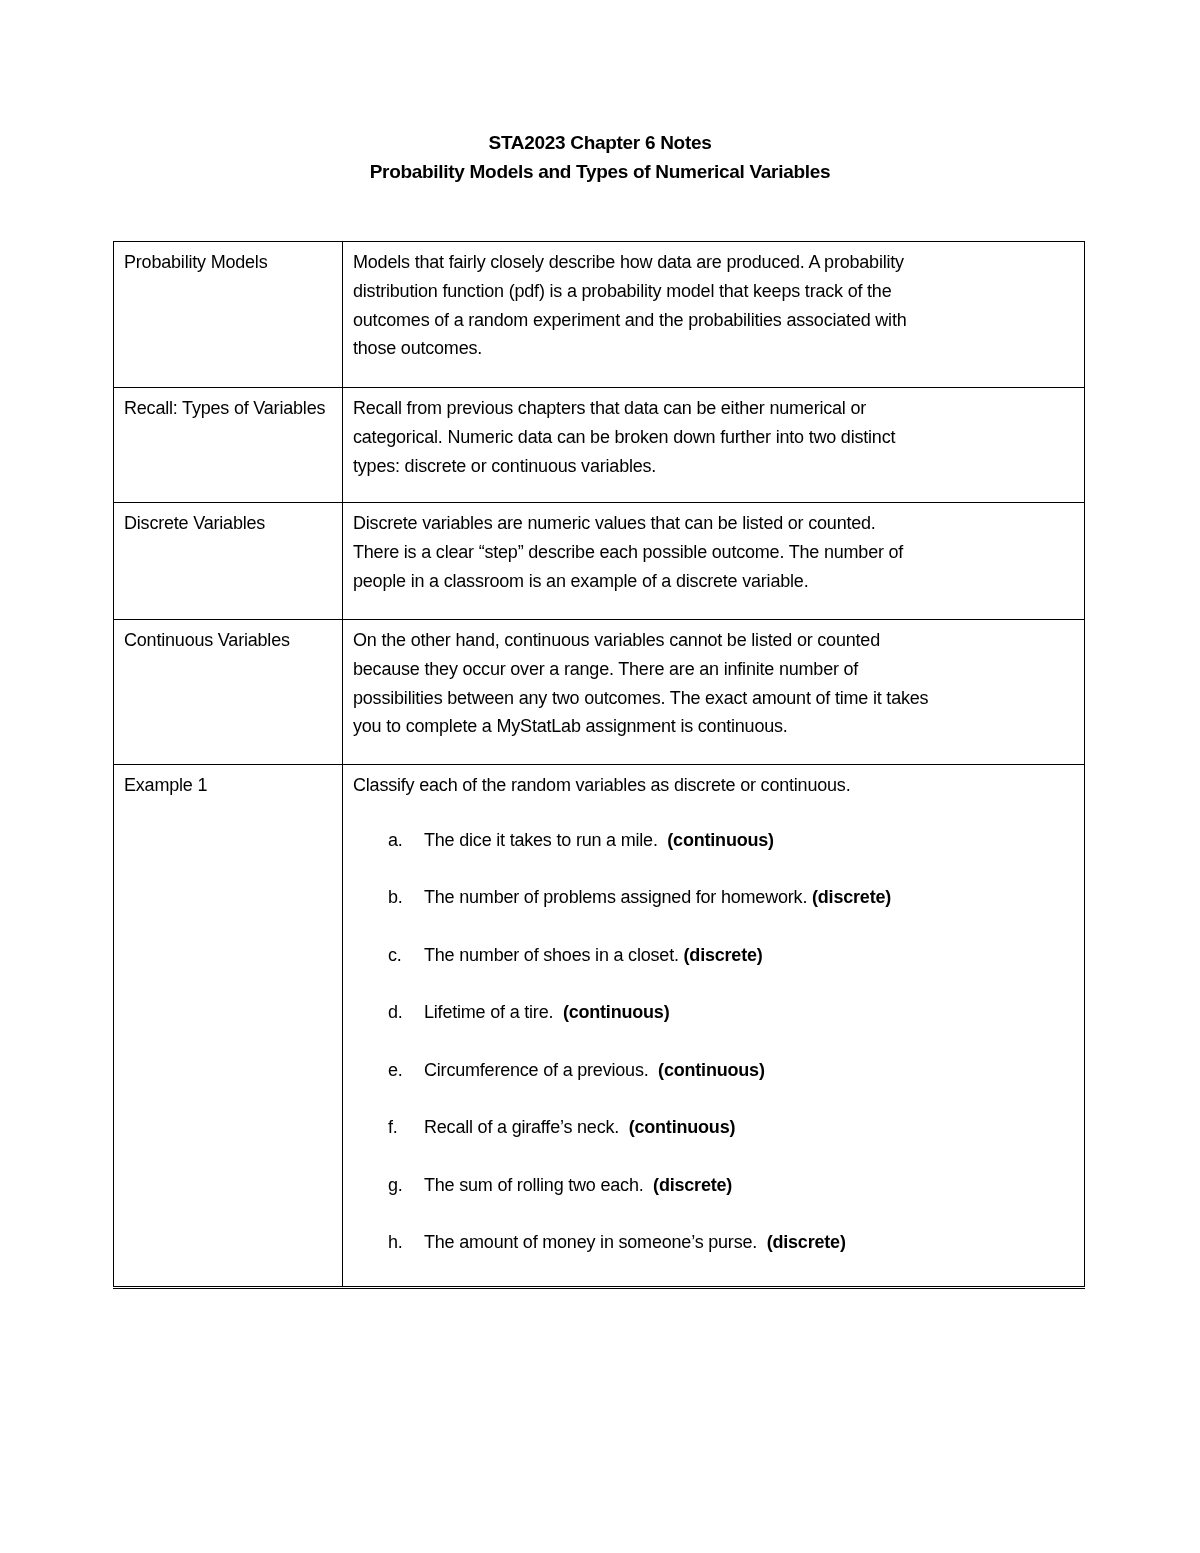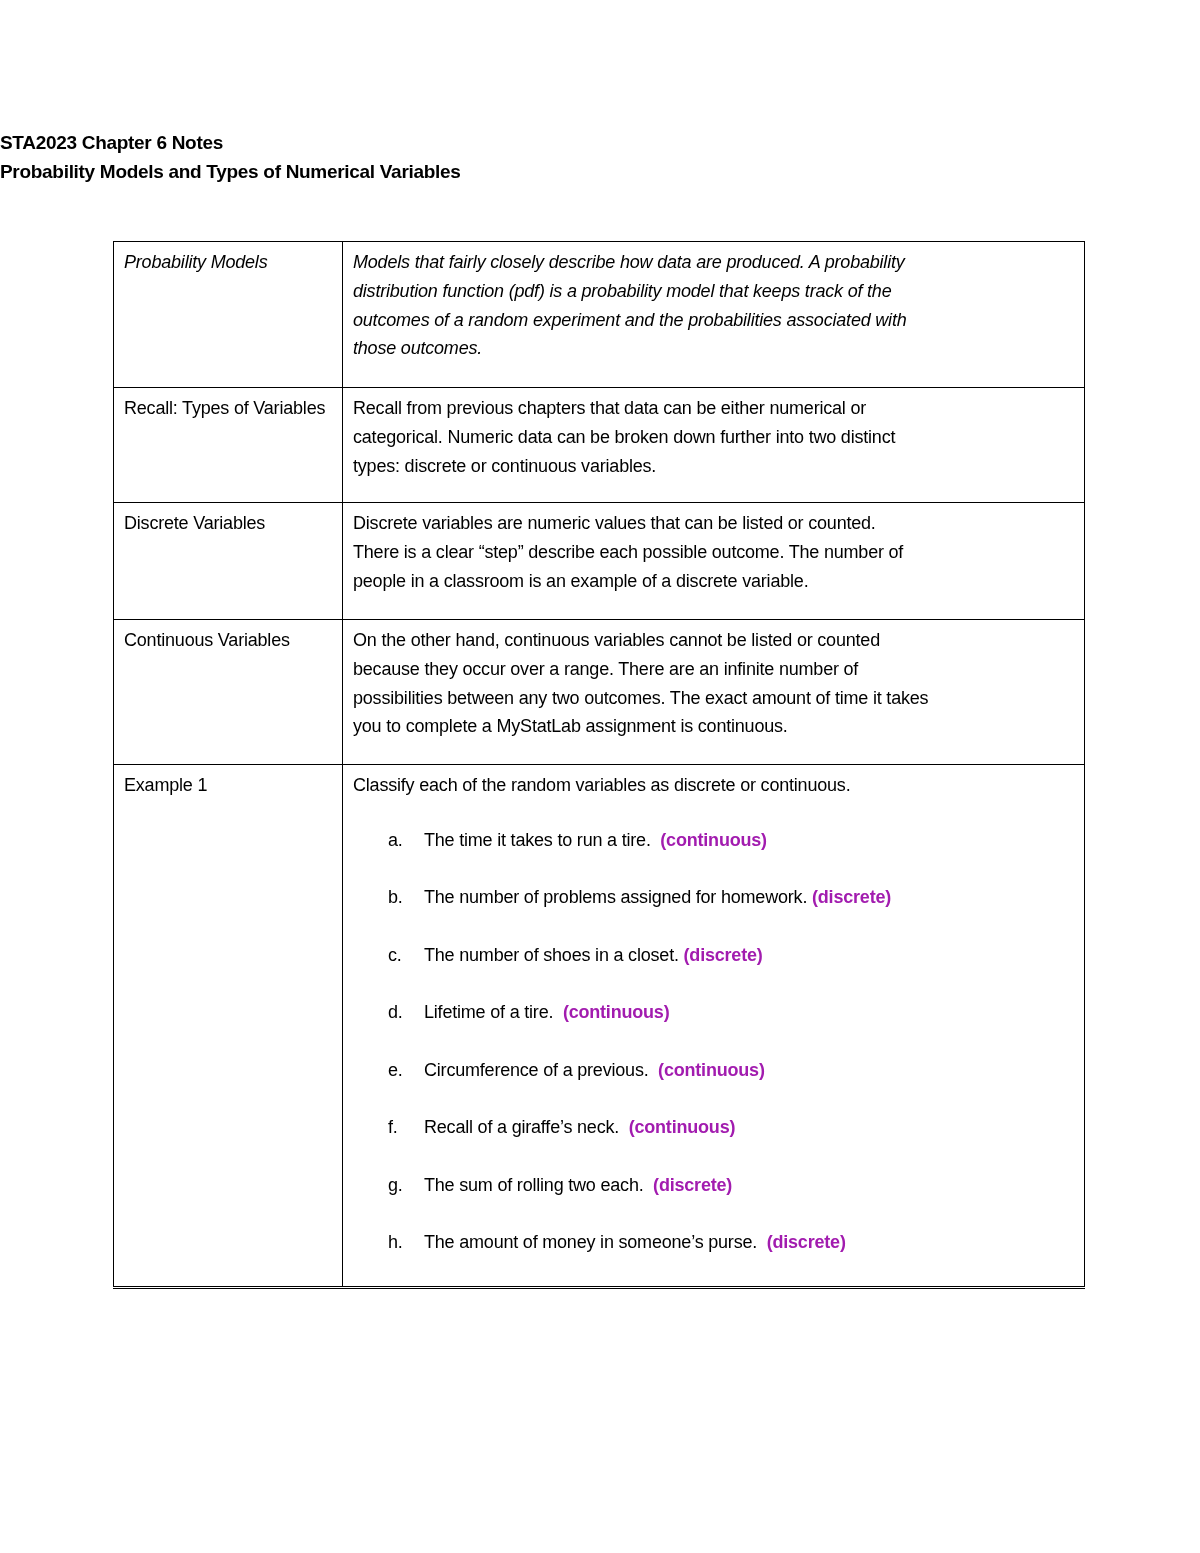--- a/index.html
+++ b/index.html
@@ -13,20 +13,21 @@
       position: relative;
       font-family: "Liberation Sans", sans-serif;
       color: #000000;
       overflow: hidden;
     }
     .title-block {
       position: absolute;
       top: 128px;
       left: 0;
       width: 1200px;
+      text-align: center;
       font-weight: bold;
       font-size: 19px;
       line-height: 29px;
       letter-spacing: -0.3px;
     }
     .title-block div { white-space: nowrap; }
     .notes-table {
       position: absolute;
       left: 113px;
       top: 241px;
@@ -36,21 +37,21 @@
       font-size: 18px;
       letter-spacing: -0.2px;
     }
     .notes-table td {
       border: 1.5px solid #000;
       vertical-align: top;
       padding: 6px 10px 0 10px;
       line-height: 28.8px;
     }
     .notes-table td.term-cell { width: 208px; }
-    .notes-table tr.row-0 td { height: 139px; font-style: italic; }
+    .notes-table tr.row-0 td { height: 139px; }
     .notes-table tr.row-1 td { height: 108px; }
     .notes-table tr.row-2 td { height: 110px; }
     .notes-table tr.row-3 td { height: 138px; }
     .notes-table tr.row-4 td { height: 511px; }
     .notes-table tr:last-child td { border-bottom: 3px double #000; }
     .example-list {
       list-style: none;
       margin: 26px 0 0 0;
       padding: 0;
     }
@@ -59,21 +60,21 @@
       height: 57.5px;
       align-items: flex-start;
     }
     .example-list .marker {
       display: inline-block;
       width: 36px;
       padding-left: 35px;
       flex-shrink: 0;
     }
     .answer {
-      color: #a21caf;
+      color: #000000;
       font-weight: bold;
       text-align: right;
     }
   </style>
 </head>
 <body>
 
 <div class="title-block">
   <div>STA2023 Chapter 6 Notes</div>
   <div>Probability Models and Types of Numerical Variables</div>
@@ -125,21 +126,21 @@
     </tr>
     <tr class="row-4">
       <td class="term-cell">
         <span>Example 1</span>
       </td>
       <td class="def-cell">
         <div>Classify each of the random variables as discrete or continuous.</div>
         <ol class="example-list">
           <li>
             <span class="marker">a.</span>
-            <span><span style="white-space:pre">The time it takes to run a tire.  </span><span class="answer">(continuous)</span></span>
+            <span><span style="white-space:pre">The dice it takes to run a mile.  </span><span class="answer">(continuous)</span></span>
           </li>
           <li>
             <span class="marker">b.</span>
             <span><span style="white-space:pre">The number of problems assigned for homework. </span><span class="answer">(discrete)</span></span>
           </li>
           <li>
             <span class="marker">c.</span>
             <span><span style="white-space:pre">The number of shoes in a closet. </span><span class="answer">(discrete)</span></span>
           </li>
           <li>

